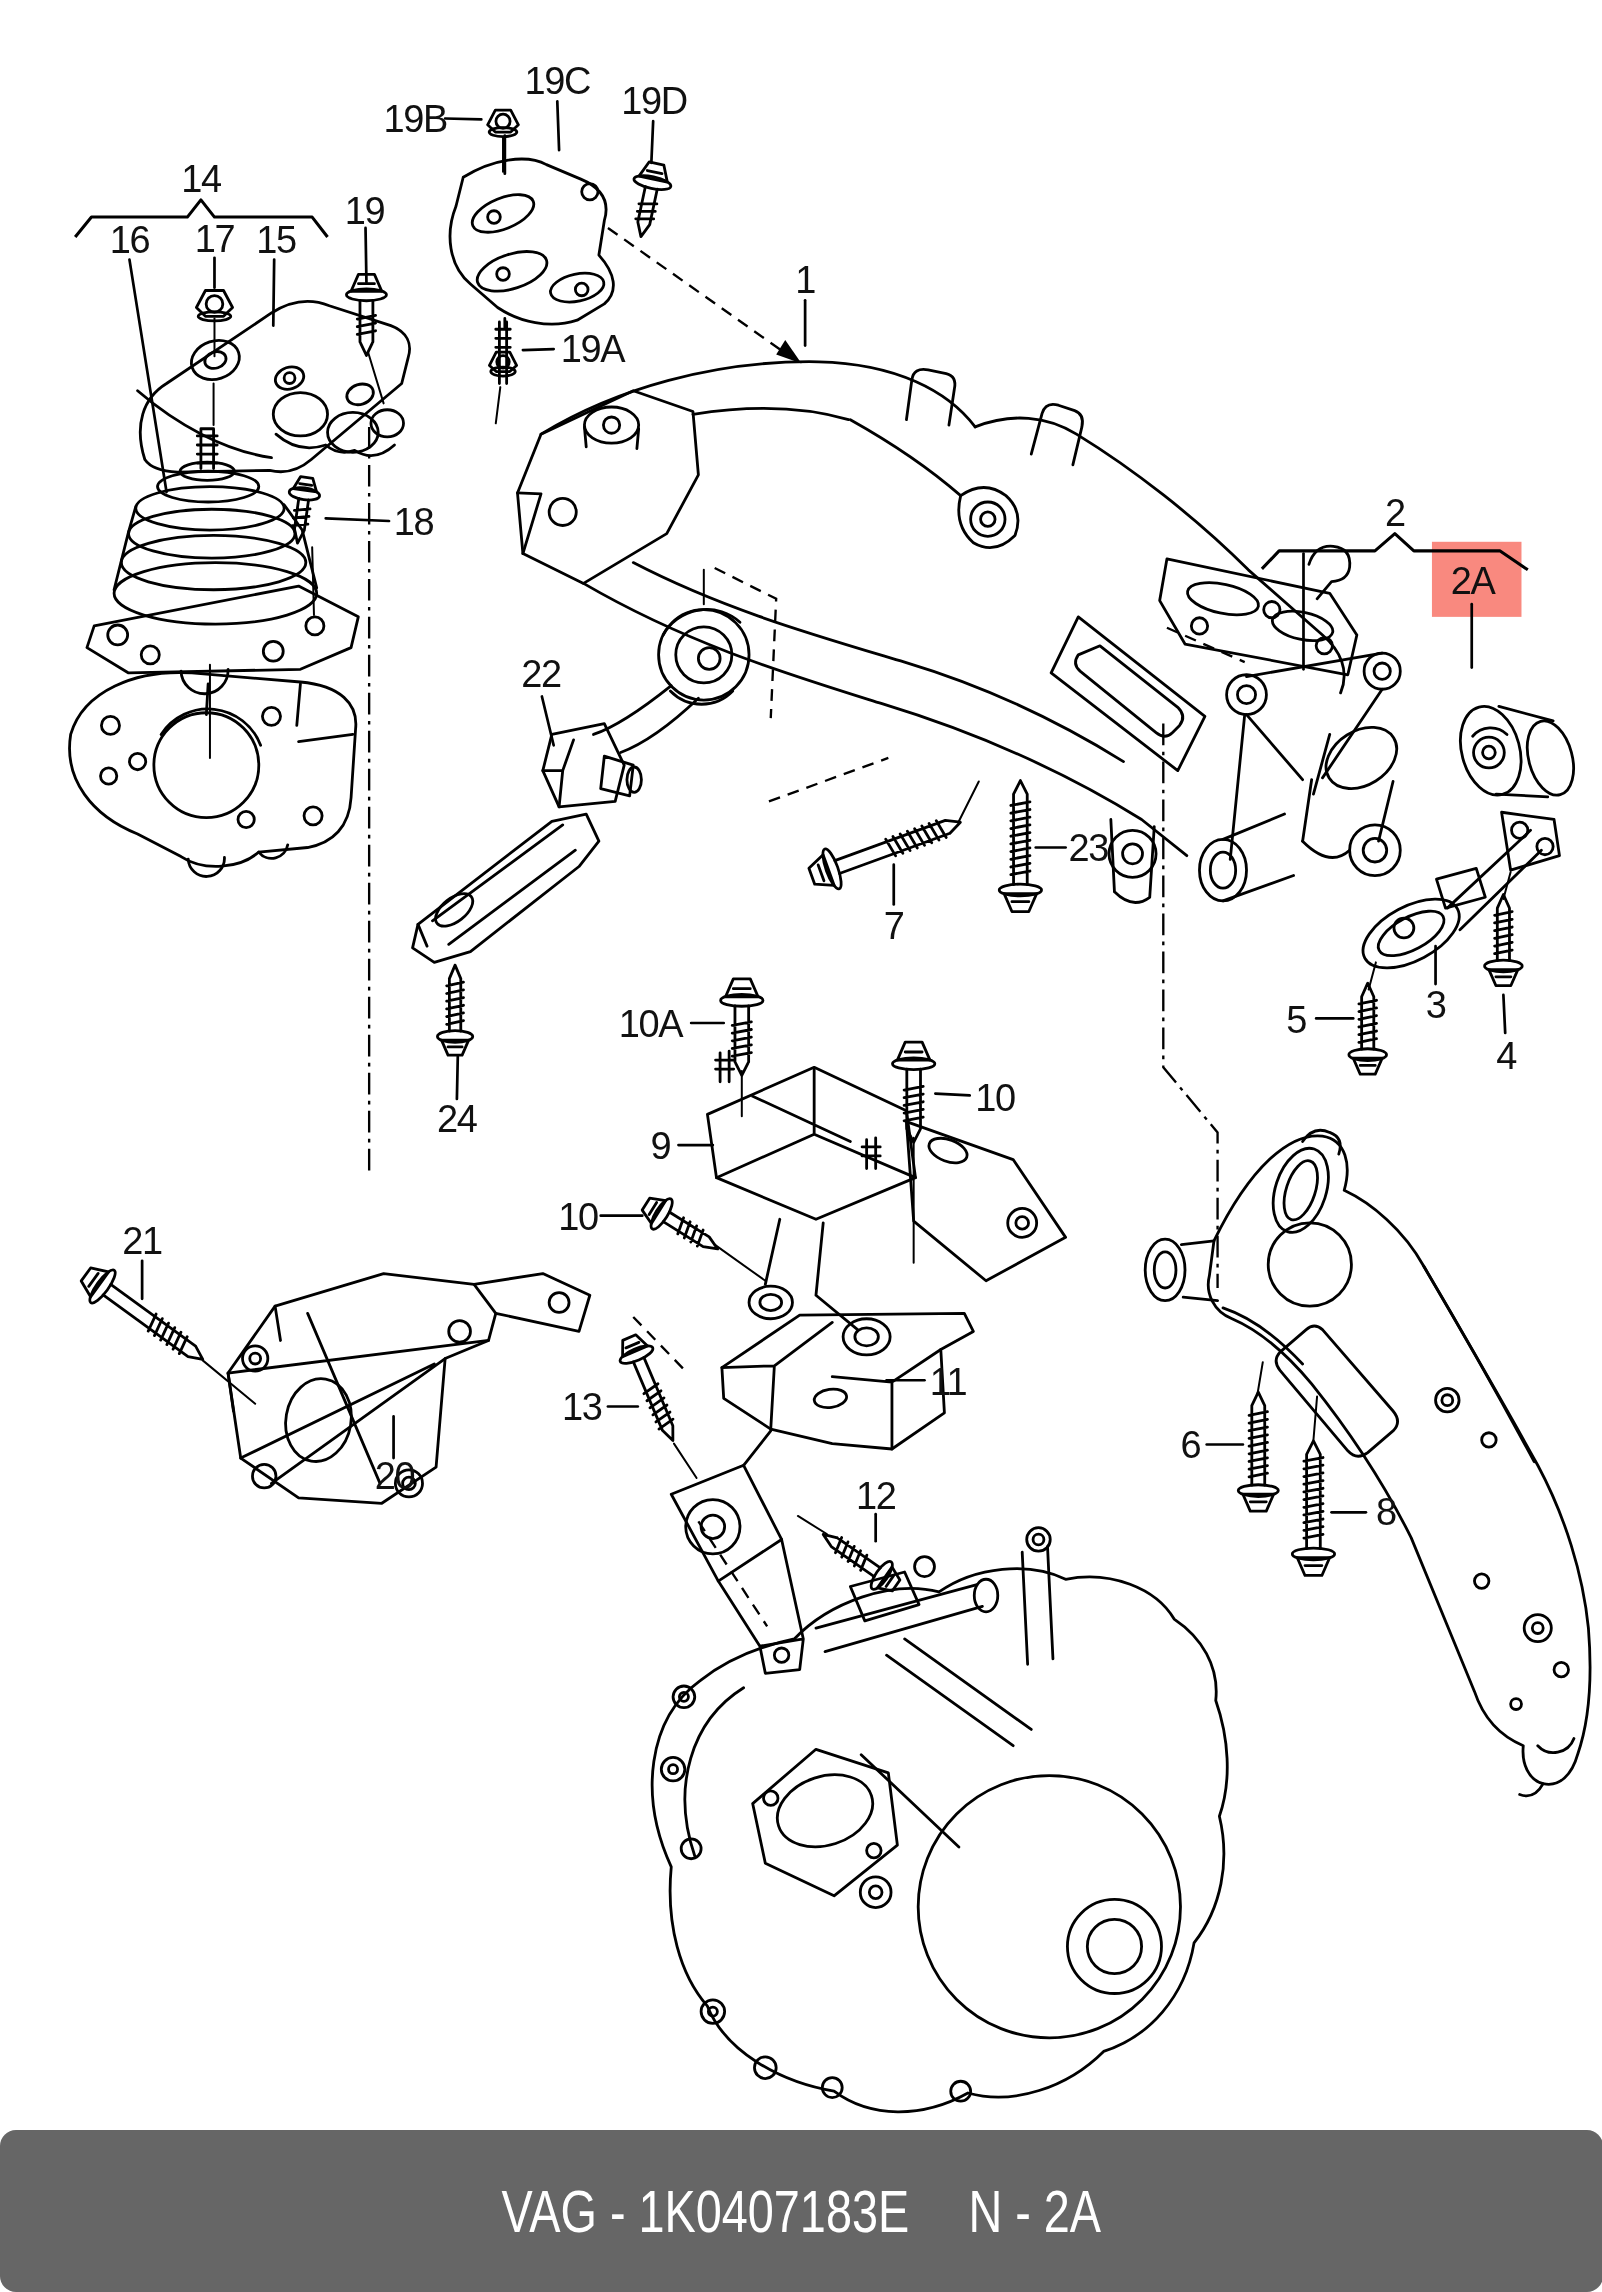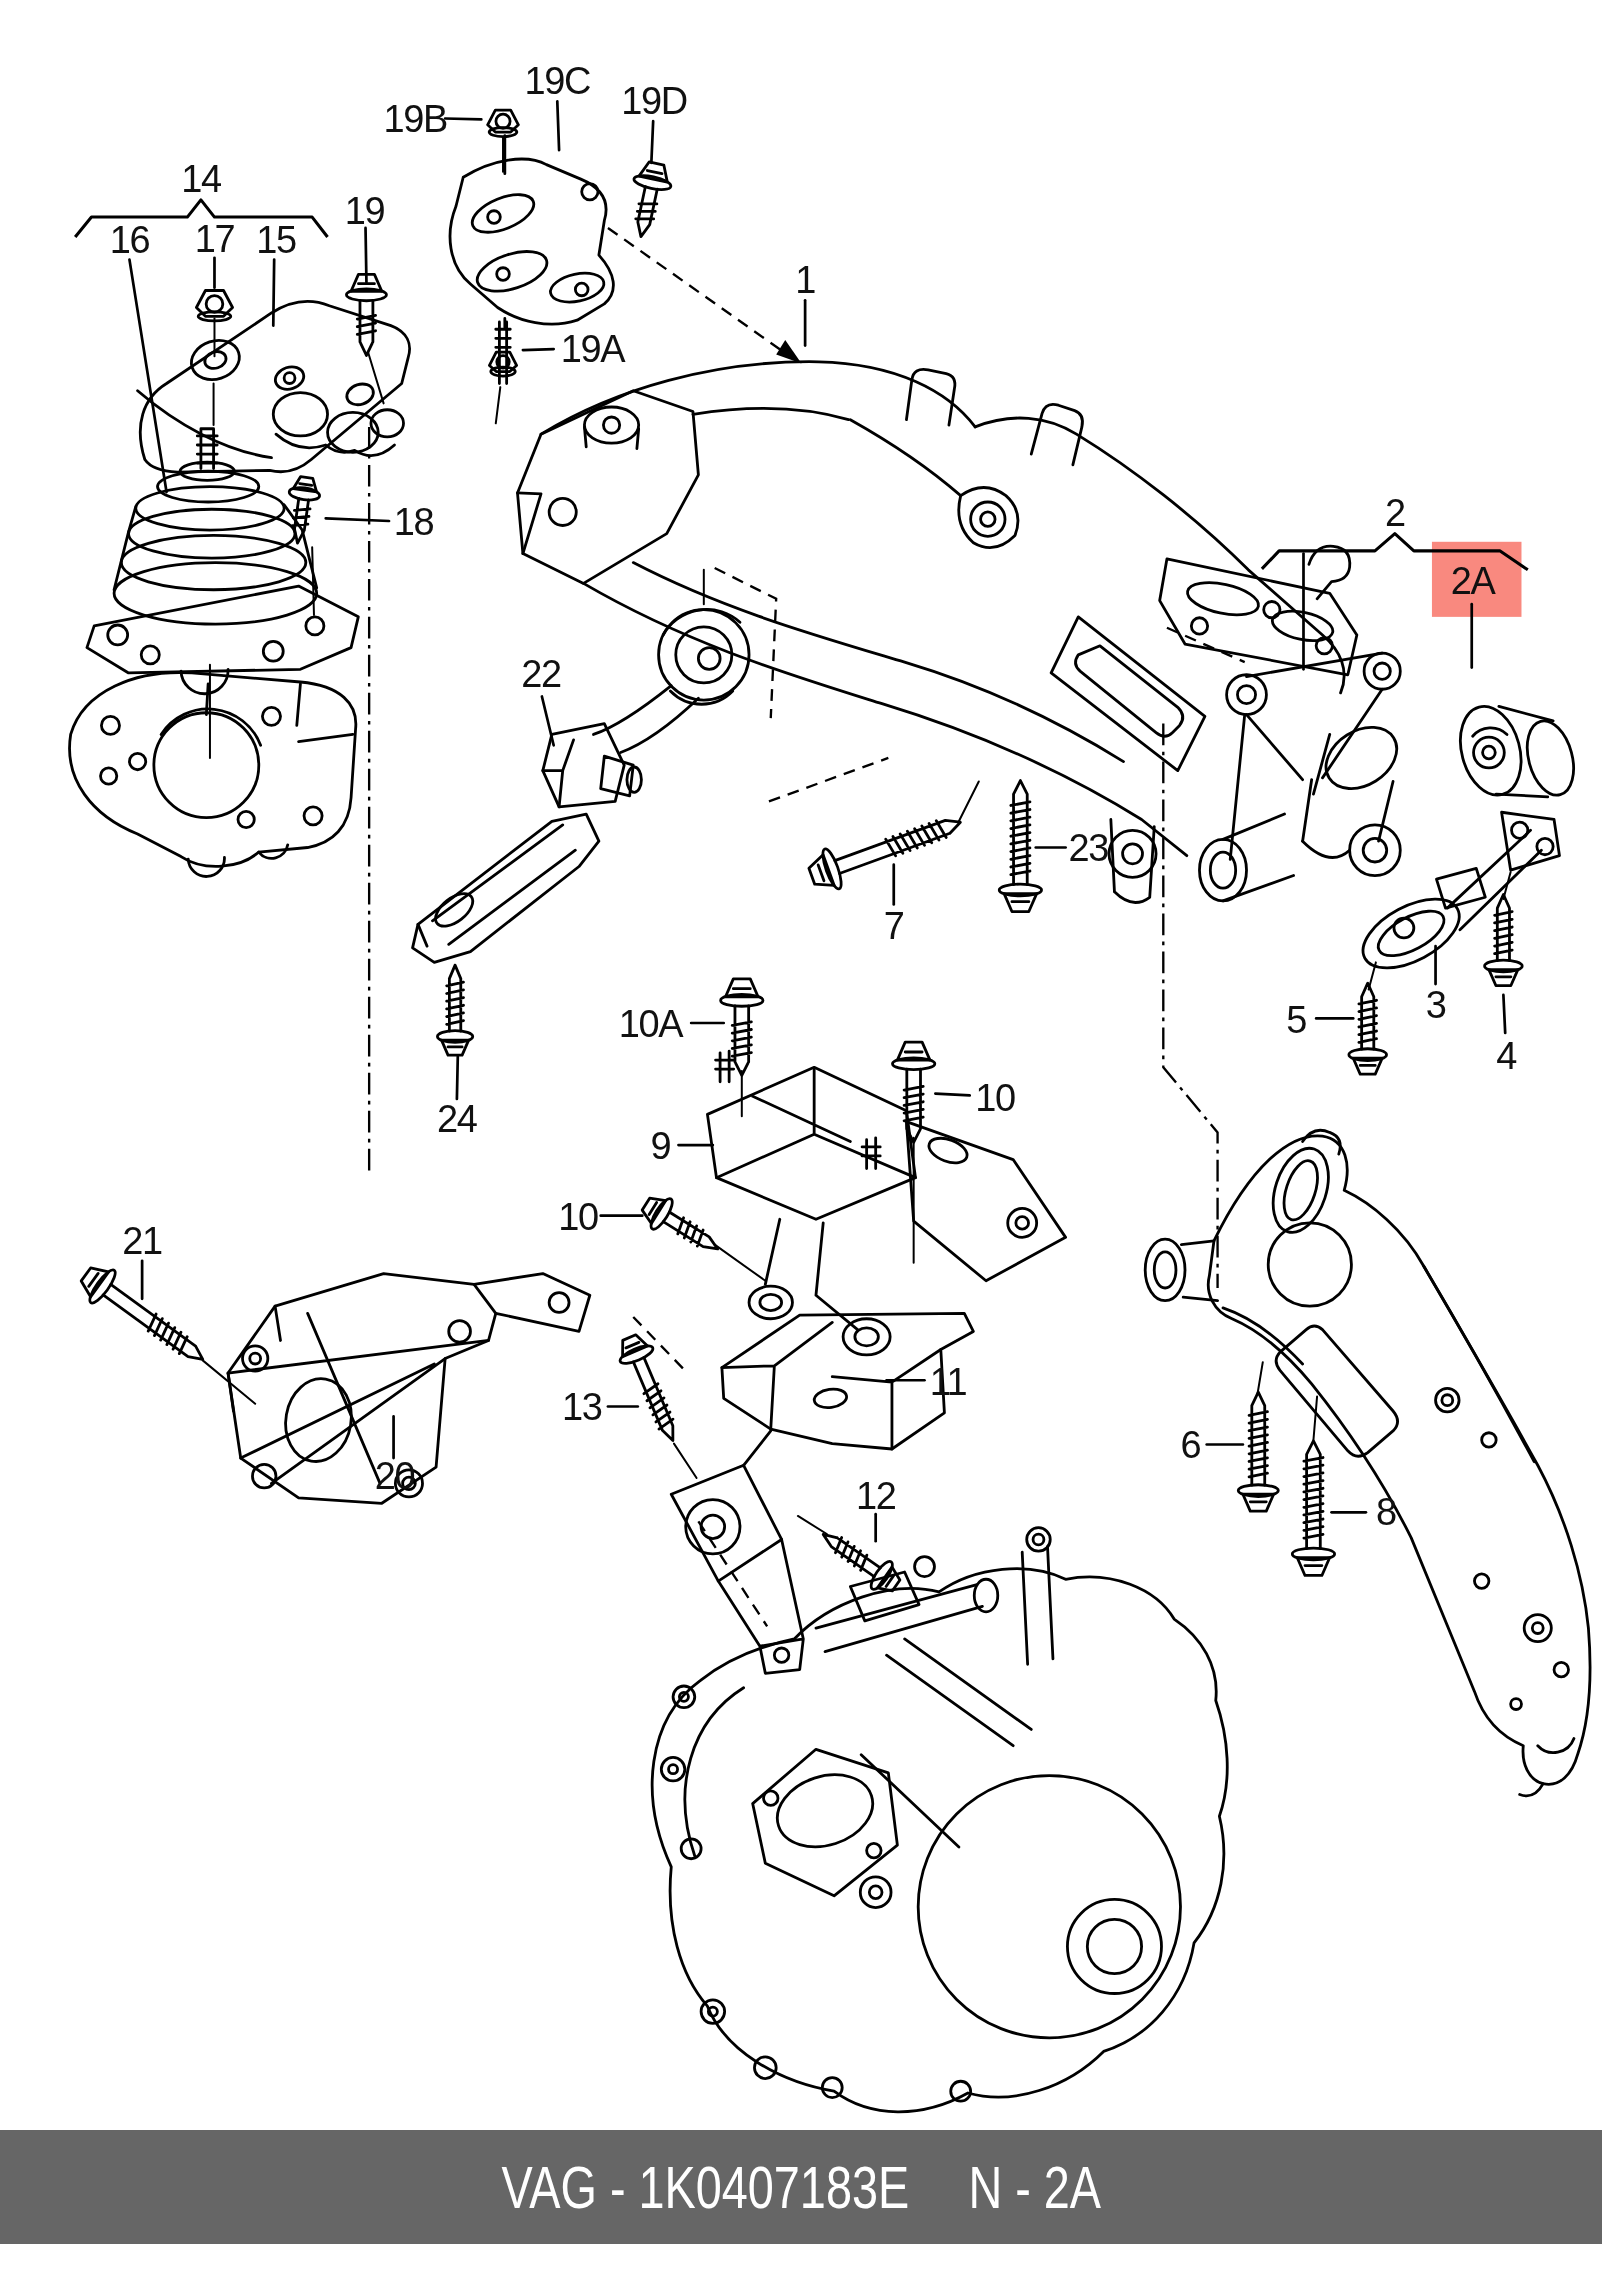--- a/index.html
+++ b/index.html
@@ -389,20 +389,20 @@
         <text x="639" y="1360" class="lbl" fill="#111111">10</text>
         <text x="1048" y="1542" class="lbl" fill="#111111">11</text>
         <text x="968" y="1668" class="lbl" fill="#111111">12</text>
         <text x="643" y="1570" class="lbl" fill="#111111">13</text>
         <text x="157" y="1386" class="lbl" fill="#111111">21</text>
         <text x="436" y="1646" class="lbl" fill="#111111">20</text>
         <text x="1316" y="1612" class="lbl" fill="#111111">6</text>
         <text x="1532" y="1686" class="lbl" fill="#111111">8</text>
       </g>
     </svg>
-  <div class="footer" id="footerBar" style="top: 2130px; height: 114px; background: rgb(102, 102, 102); color: rgb(255, 255, 255);">
+  <div class="footer" id="footerBar" style="top: 2130px; height: 162px; background: rgb(102, 102, 102); color: rgb(255, 255, 255); border-radius: 16px;">
     <div class="ftxt">
       <span>VAG - 1K0407183E</span>
       <span>N - 2A</span>
     </div>
   </div>
 </div>
 
 
 </body></html>

